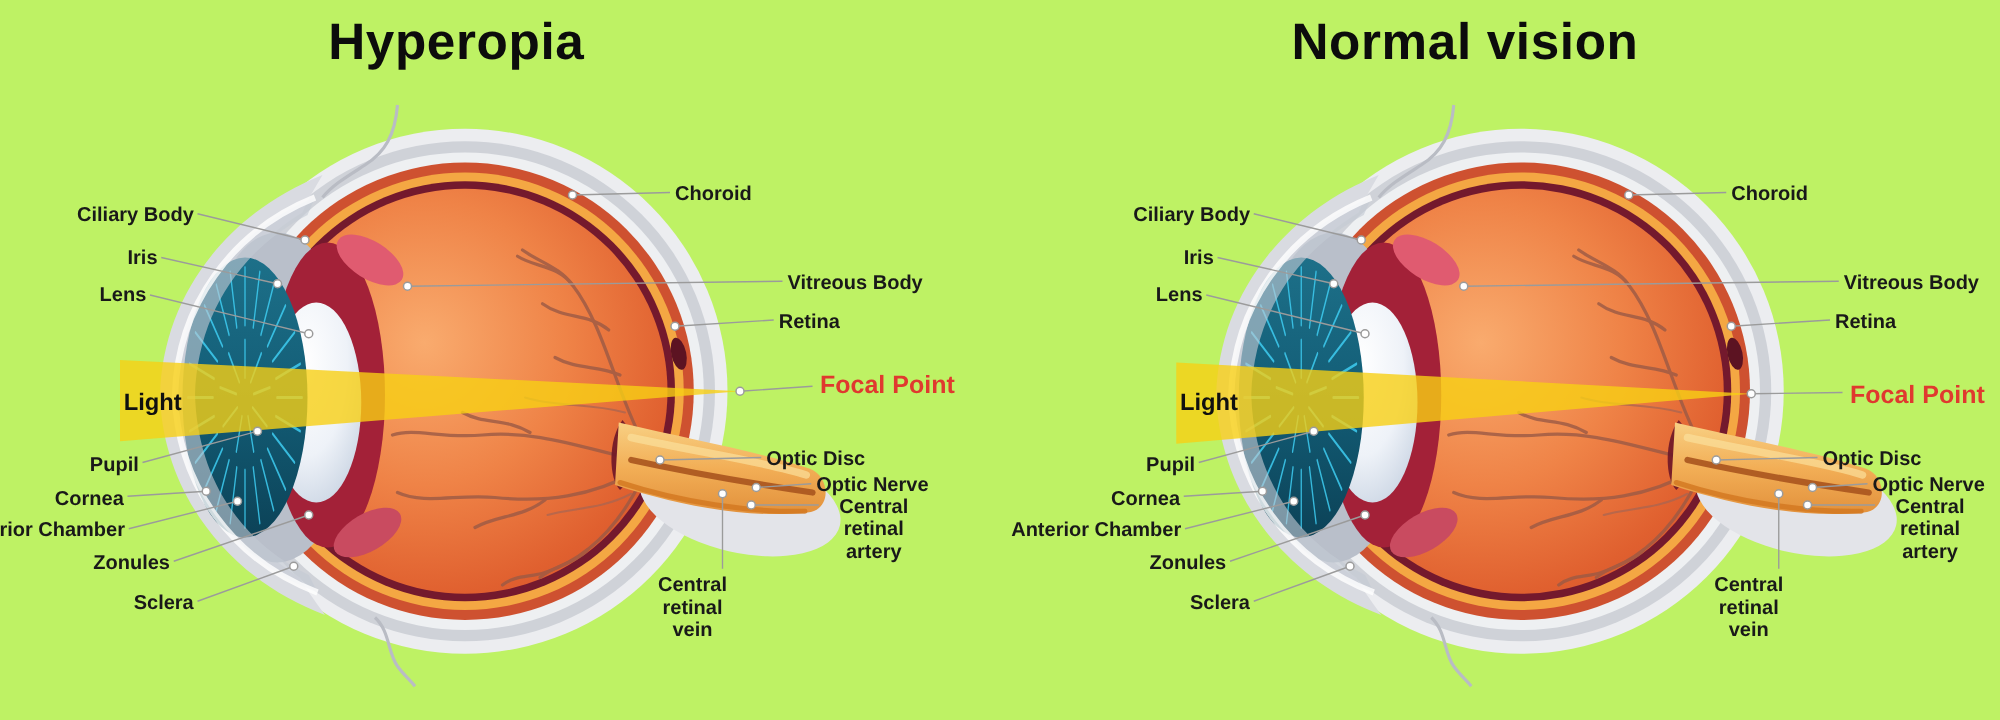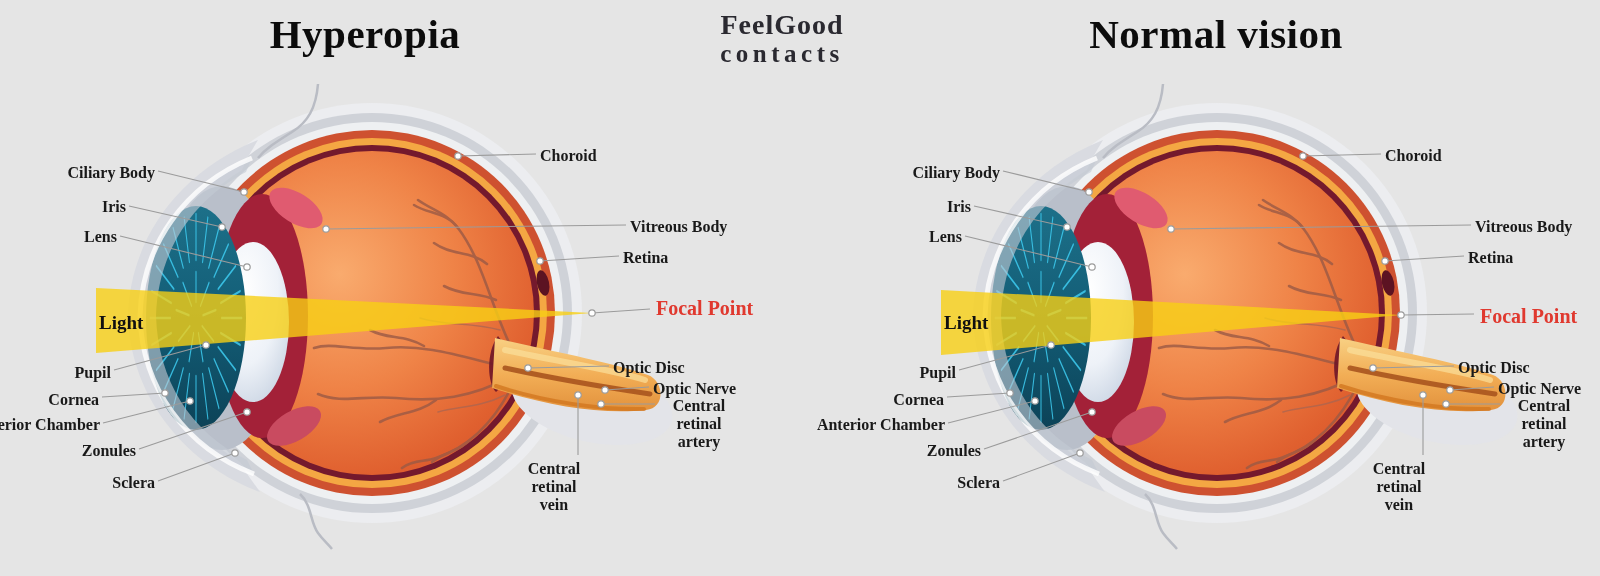--- a/index.html
+++ b/index.html
@@ -1,17 +1,17 @@
 <!DOCTYPE html>
 <html><head>
 <meta charset="utf-8">
 <style>
   html,body{margin:0;padding:0;background:#fff}
-  #stage{position:relative;width:1600px;height:576px;background:#e5e5e5;overflow:hidden;
-         font-family:Liberation Serif, serif}
+  #stage{position:relative;width:1600px;height:576px;background:#bef264;overflow:hidden;
+         font-family:Liberation Sans, sans-serif}
   #eyesvg{position:absolute;left:0;top:0}
   .title{position:absolute;top:10px;transform:translateX(-50%);
          font-size:41px;font-weight:700;color:#0c0c0c;letter-spacing:.5px;white-space:nowrap}
   .logo{position:absolute;top:11px;left:782px;transform:translateX(-50%);
         text-align:center;color:#2a2930;line-height:1}
   .logo .l1{font-size:28px;font-weight:700;letter-spacing:1px}
   .logo .l2{font-size:25px;font-weight:700;letter-spacing:4.5px;margin-top:2px}
   .label{position:absolute;font-size:16px;font-weight:700;color:#191919;
          line-height:1.12;white-space:pre-line}
   .label.left{transform:translateX(-100%);text-align:right;white-space:nowrap}
@@ -208,26 +208,22 @@
         <line x1="1500" y1="404" x2="1446" y2="404" class="leader"></line>
         <circle cx="1446" cy="404" r="3.2" class="ldot"></circle>
         <line x1="1423" y1="455" x2="1423" y2="395" class="leader"></line>
         <circle cx="1423" cy="395" r="3.2" class="ldot"></circle>
         <line x1="1401" y1="315" x2="1474" y2="314" class="leader"></line>
         <circle cx="1401" cy="315" r="3.2" class="ldot"></circle>
       </g>
   </svg>
 
   <div class="title" style="left:365px">Hyperopia</div>
-  <div class="title" style="left:1216px">Normal vision</div>
-
-  <div class="logo">
-    <div class="l1">FeelGood</div>
-    <div class="l2">contacts</div>
-  </div>
+  <div class="title" style="left:1172px">Normal vision</div>
+
 <div class="label left" style="left: 155px; top: 164px;">Ciliary Body</div>
     <div class="label left" style="left: 126px; top: 198px;">Iris</div>
     <div class="label left" style="left: 117px; top: 228px;">Lens</div>
     <div class="label light" style="left: 99px; top: 312px;">Light</div>
     <div class="label left" style="left: 111px; top: 364px;">Pupil</div>
     <div class="label left" style="left: 99px; top: 391px;">Cornea</div>
     <div class="label left" style="left: 100px; top: 416px;">Anterior Chamber</div>
     <div class="label left" style="left: 136px; top: 442px;">Zonules</div>
     <div class="label left" style="left: 155px; top: 474px;">Sclera</div>
     <div class="label right" style="left: 540px; top: 147px;">Choroid</div>

